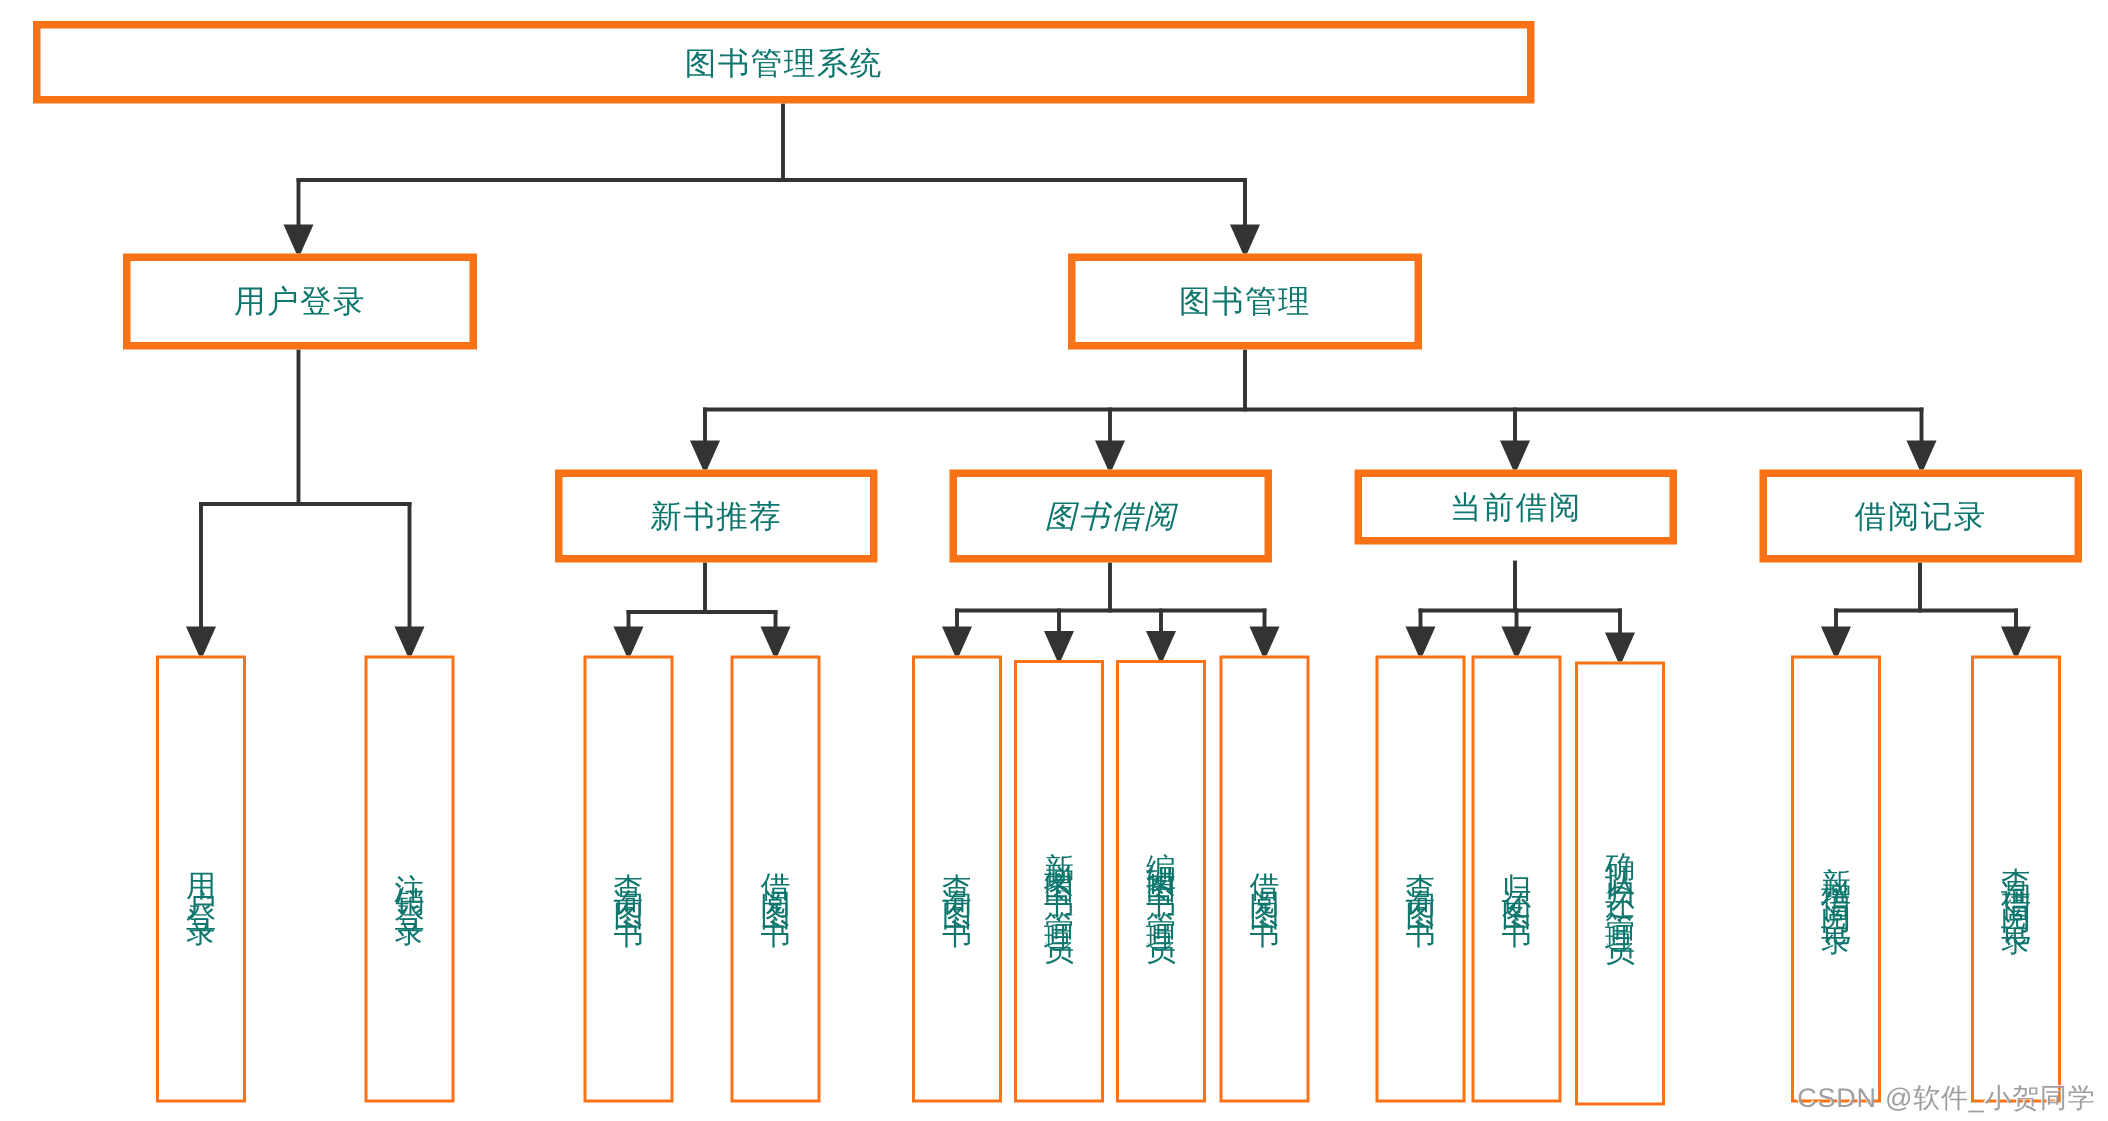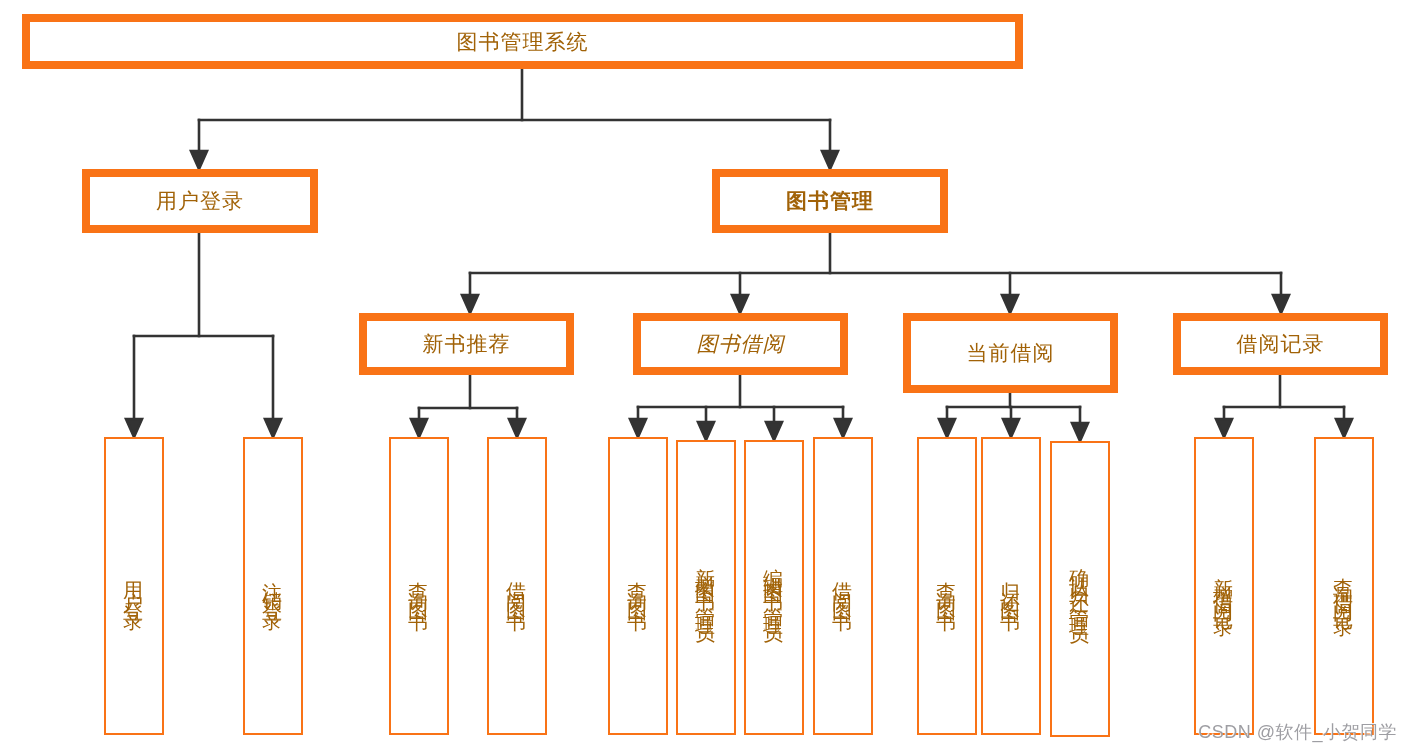--- a/index.html
+++ b/index.html
@@ -12,27 +12,27 @@
     color:#1f1f1f;
   }
   svg.connectors{
     position:absolute;left:0;top:0;width:1405px;height:747px;
     pointer-events:none;
   }
   .node{
     position:absolute;
     box-sizing:border-box;
     background:#ffffff;
-    border:8px solid #f97316;
+    border:5px solid #f97316;
     display:flex;
     align-items:center;
     justify-content:center;
     font-size:21px;
     letter-spacing:1px;
-    color:#a16207;
+    color:#0f766e;
     z-index:2;
   }
   .leaf{
     writing-mode:vertical-rl;
     text-orientation:mixed;
     font-size:20px;
     letter-spacing:10px;
     border-width:2.5px;
   }
   .watermark{
@@ -109,25 +109,25 @@
     <line x1="1224" y1="407" x2="1344" y2="407"></line>
     <line x1="1224" y1="407" x2="1224" y2="421"></line>
       <polygon points="1216,419 1232,419 1224,437"></polygon>
     <line x1="1344" y1="407" x2="1344" y2="421"></line>
       <polygon points="1336,419 1352,419 1344,437"></polygon>
   </svg>
 
   <div class="node" style="left:22px;top:14px;width:1001px;height:55px;">图书管理系统</div>
 
   <div class="node" style="left:82px;top:169px;width:236px;height:64px;">用户登录</div>
-  <div class="node" style="left:712px;top:169px;width:236px;height:64px;font-weight:bold;">图书管理</div>
+  <div class="node" style="left:712px;top:169px;width:236px;height:64px;">图书管理</div>
 
-  <div class="node" style="left:359px;top:313px;width:215px;height:62px;">新书推荐</div>
+  <div class="node" style="left:370px;top:313px;width:215px;height:62px;">新书推荐</div>
   <div class="node" style="left:633px;top:313px;width:215px;height:62px;font-style:italic;">图书借阅</div>
-  <div class="node" style="left:903px;top:313px;width:215px;height:80px;">当前借阅</div>
+  <div class="node" style="left:903px;top:313px;width:215px;height:50px;">当前借阅</div>
   <div class="node" style="left:1173px;top:313px;width:215px;height:62px;">借阅记录</div>
 
   <div class="node leaf" style="left:104px;top:437px;width:60px;height:298px;">用户登录</div>
   <div class="node leaf" style="left:243px;top:437px;width:60px;height:298px;">注销登录</div>
 
   <div class="node leaf" style="left:389px;top:437px;width:60px;height:298px;">查询图书</div>
   <div class="node leaf" style="left:487px;top:437px;width:60px;height:298px;">借阅图书</div>
 
   <div class="node leaf" style="left:608px;top:437px;width:60px;height:298px;">查询图书</div>
   <div class="node leaf" style="left:676px;top:440px;width:60px;height:295px;letter-spacing:8px;">新增图书（管理员）</div>

